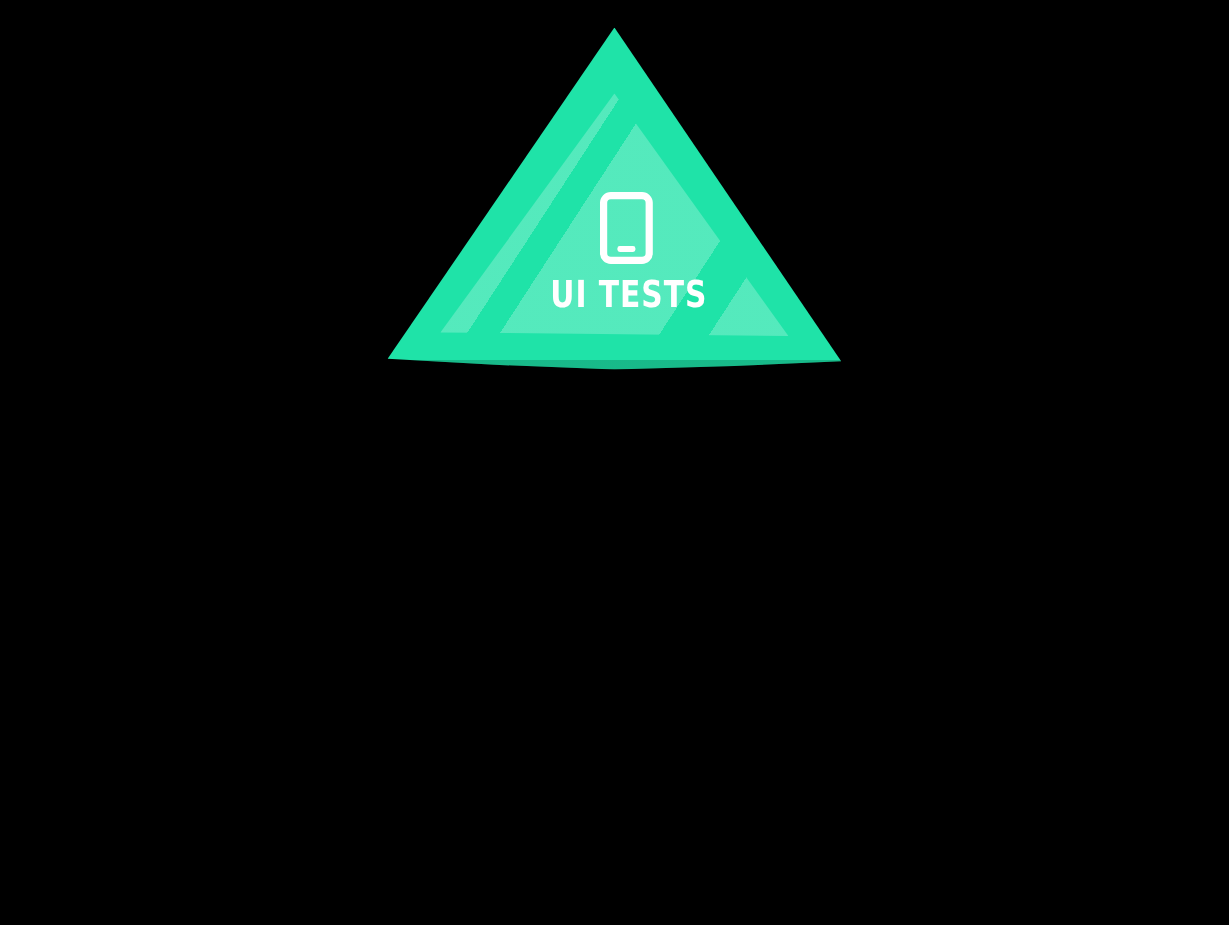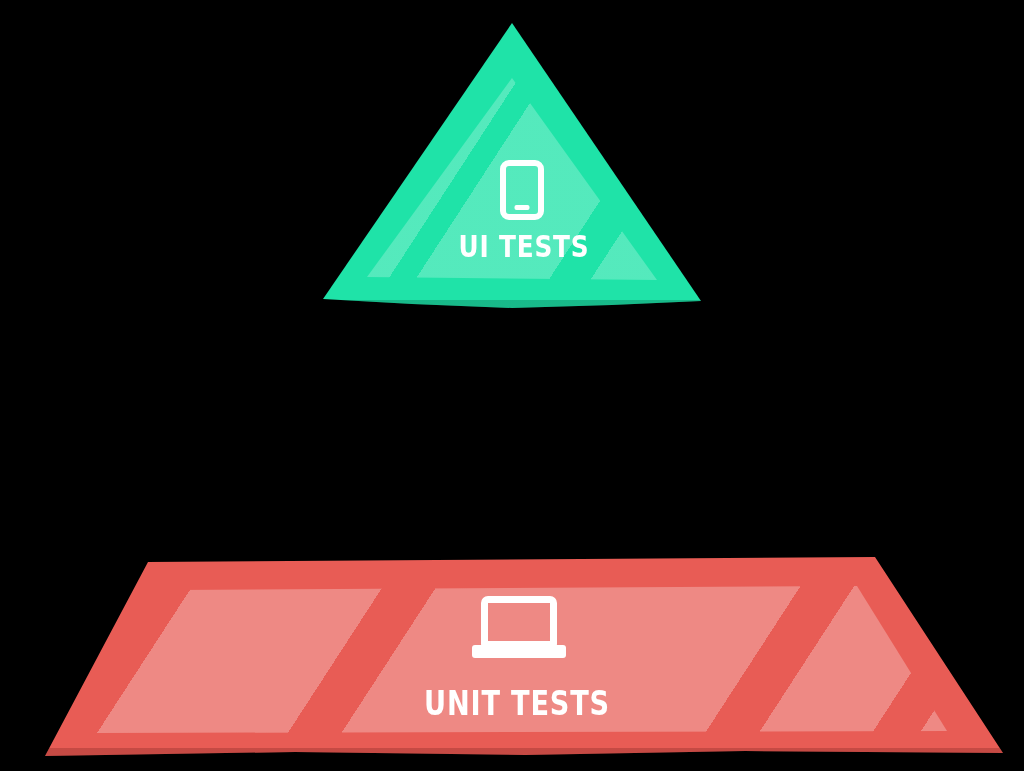--- a/index.html
+++ b/index.html
@@ -138,22 +138,14 @@
 
   <div class="layer top">
     <div class="stripes"></div>
     <div class="phone">
       <span class="phone-bar"></span>
     </div>
     <div class="label">UI TESTS</div>
   </div>
 
 
-  <div class="layer bottom">
-    <div class="stripes"></div>
-    <div class="laptop">
-      <span class="laptop-screen"></span>
-      <span class="laptop-base"></span>
-    </div>
-    <div class="label">UNIT TESTS</div>
-  </div>
 
 </div>
 
 </body></html>

